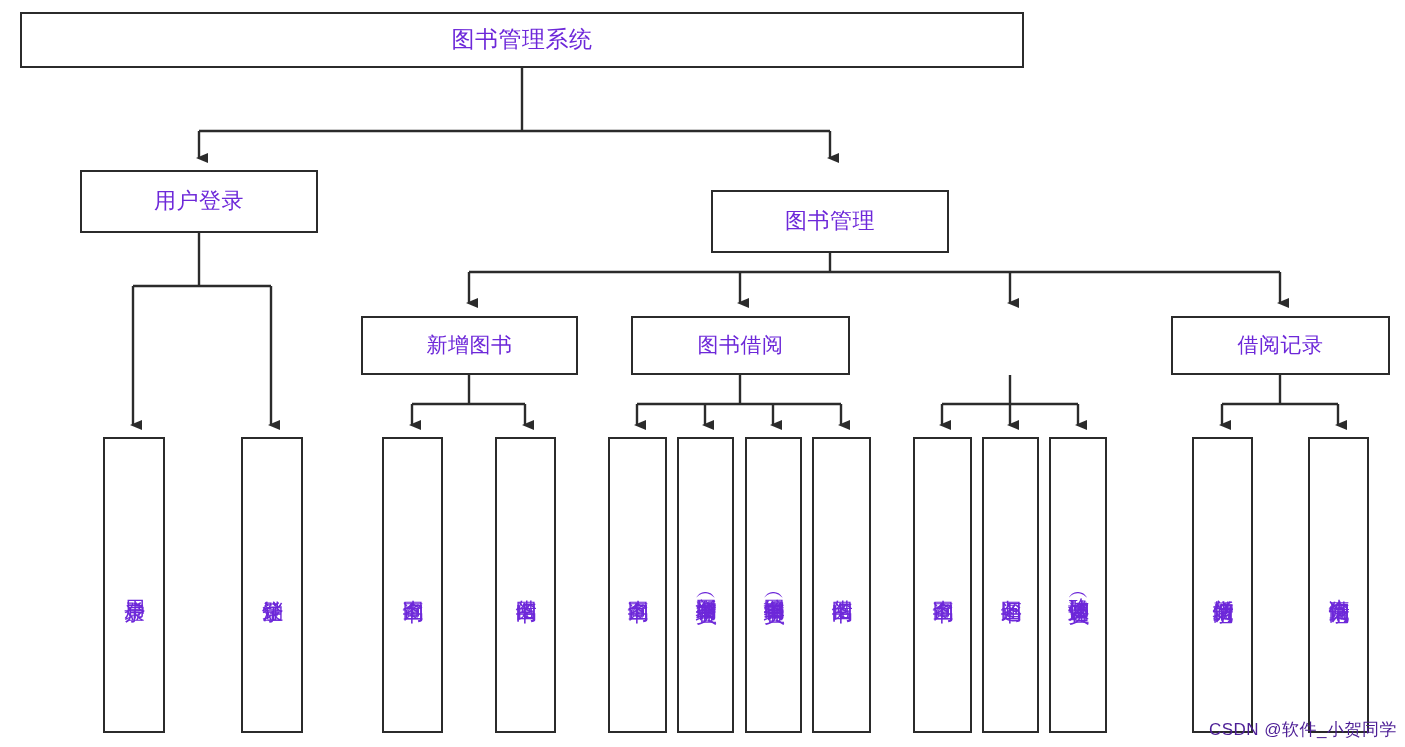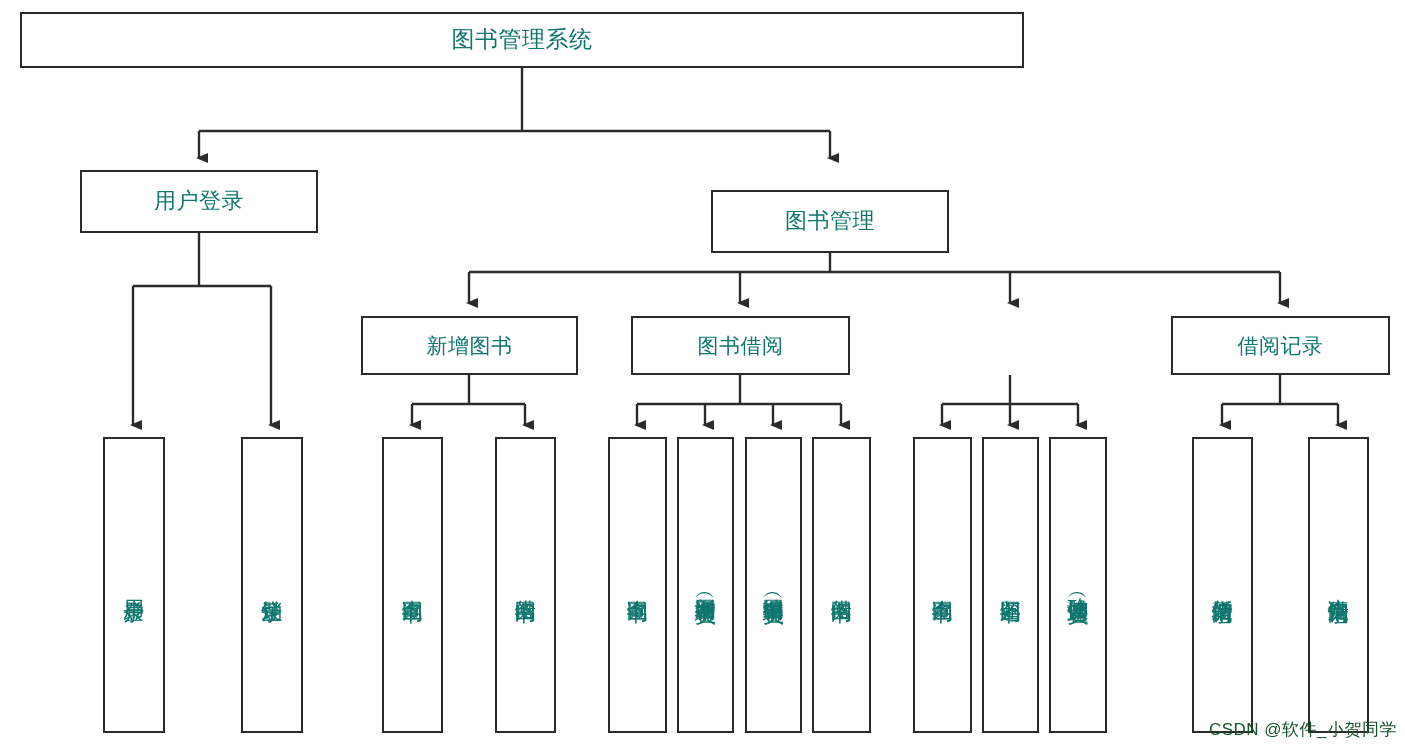--- a/index.html
+++ b/index.html
@@ -26,21 +26,22 @@
     pointer-events: none;
   }
   .node {
     position: absolute;
     box-sizing: border-box;
     border: 2px solid #2b2b2b;
     background: #ffffff;
     display: flex;
     align-items: center;
     justify-content: center;
-    color: #0f766e;
+    color: #6d28d9;
+    font-family: Liberation Serif, serif;
   }
   .node .lbl {
     display: block;
     text-align: center;
     line-height: 1.02;
     white-space: nowrap;
   }
   .node.h .lbl {
     font-size: 23px;
     letter-spacing: 0.5px;
@@ -63,21 +64,21 @@
     font-size: 21px;
     line-height: 1.12;
     letter-spacing: 1px;
     white-space: nowrap;
   }
   .watermark {
     position: absolute;
     right: 8px;
     bottom: 6px;
     font-size: 17px;
-    color: #14532d;
+    color: #4c1d95;
     letter-spacing: 0.5px;
     white-space: nowrap;
   }
 </style>
 </head>
 <body>
 
 <div id="canvas">
 
   <svg class="wires" viewBox="0 0 1405 747">

